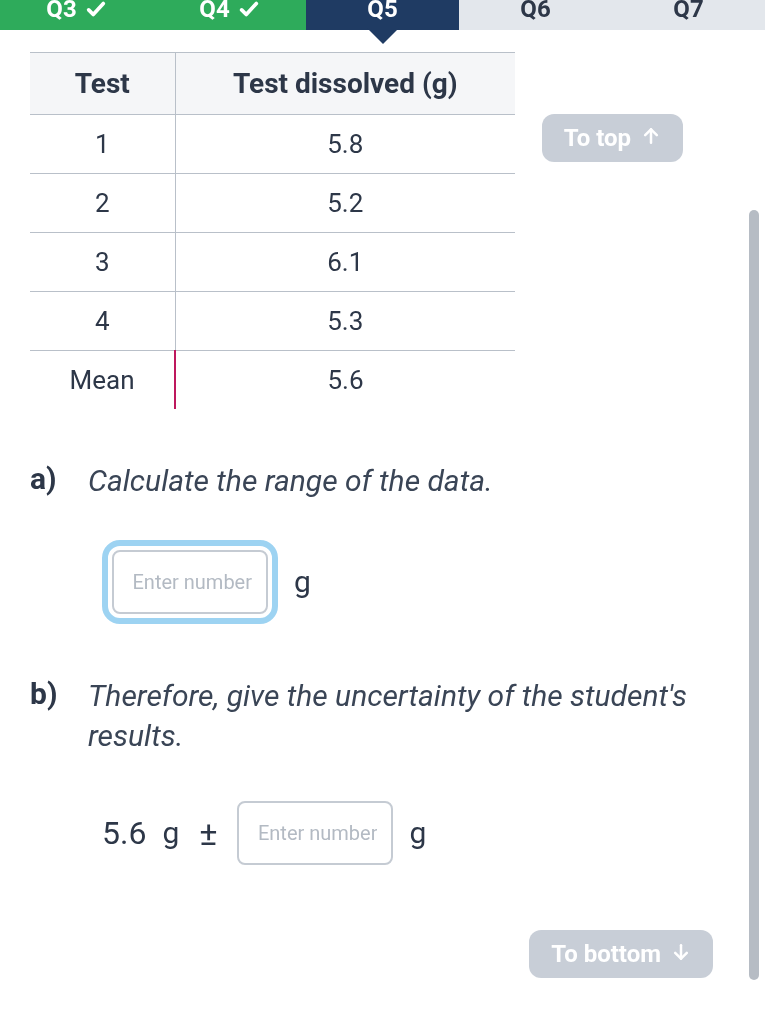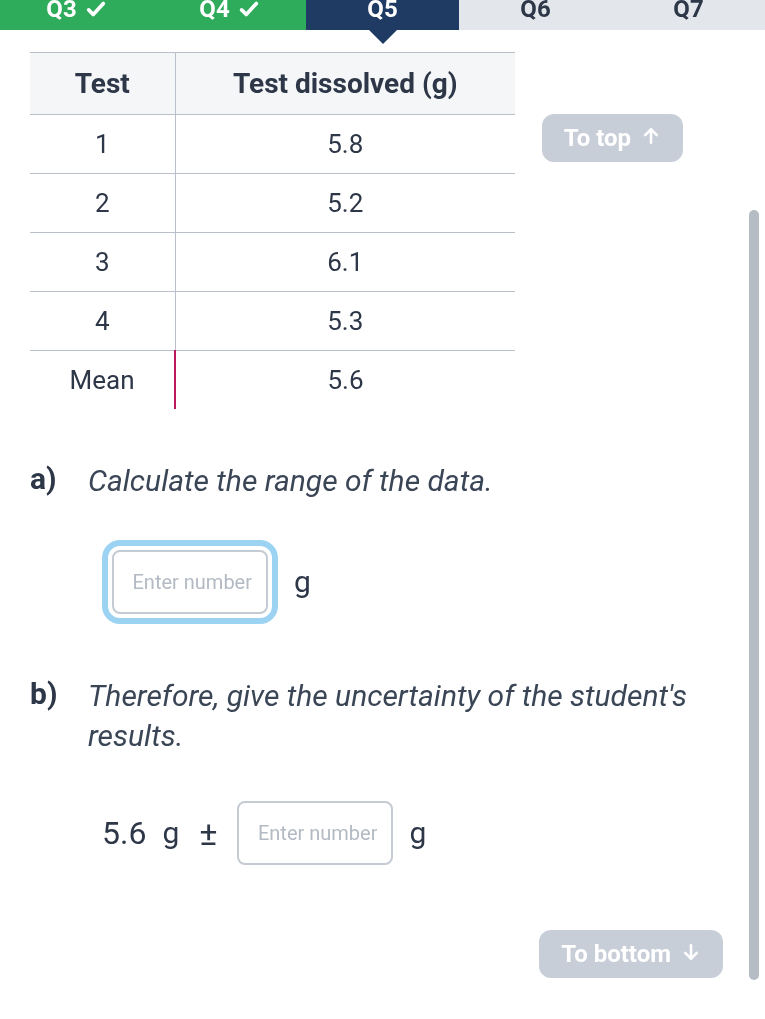--- a/index.html
+++ b/index.html
@@ -150,21 +150,21 @@
     font-size: 24px;
     padding: 10px 22px;
     border-radius: 12px;
     display: flex;
     align-items: center;
     gap: 10px;
     cursor: pointer;
   }
   .pill svg { width: 20px; height: 20px; }
   .pill.top { top: 114px; right: 82px; }
-  .pill.bottom { top: 930px; right: 42px; }
+  .pill.bottom { top: 930px; right: 52px; }
   .scroll-thumb {
     position: absolute;
     right: 6px;
     top: 210px;
     width: 10px;
     height: 770px;
     background: #b6bcc4;
     border-radius: 6px;
   }
 

